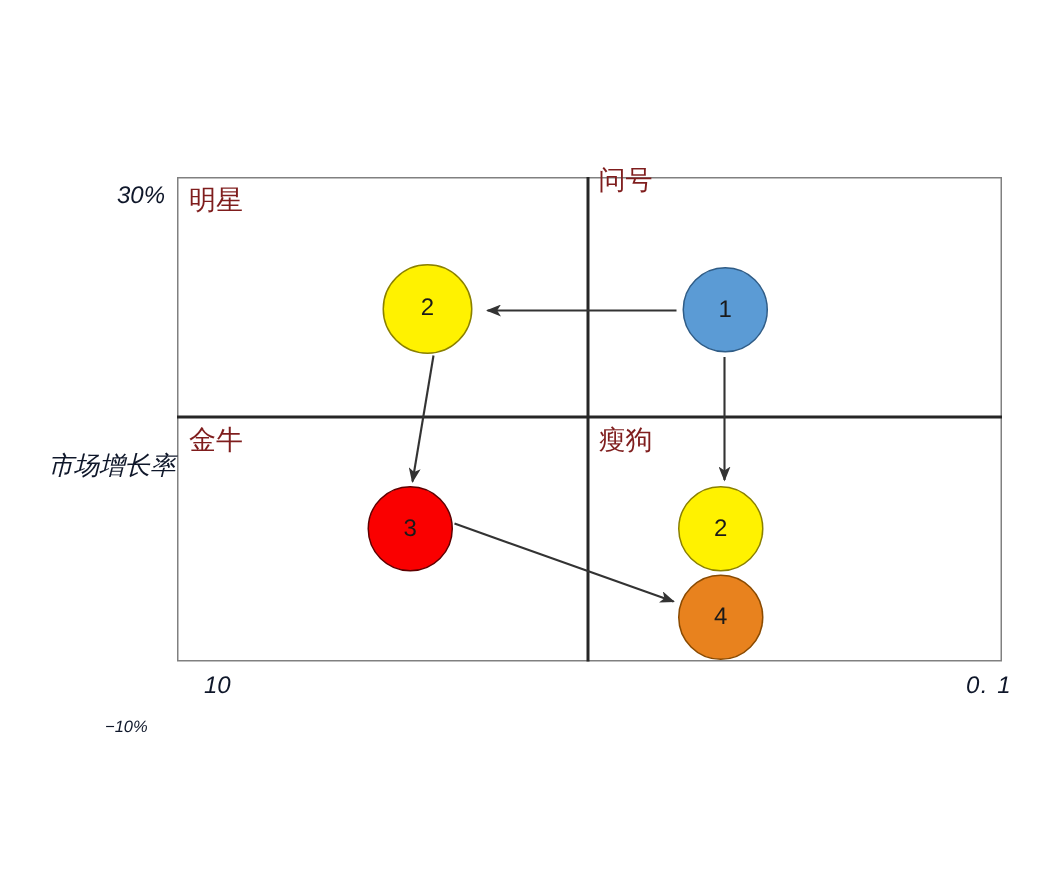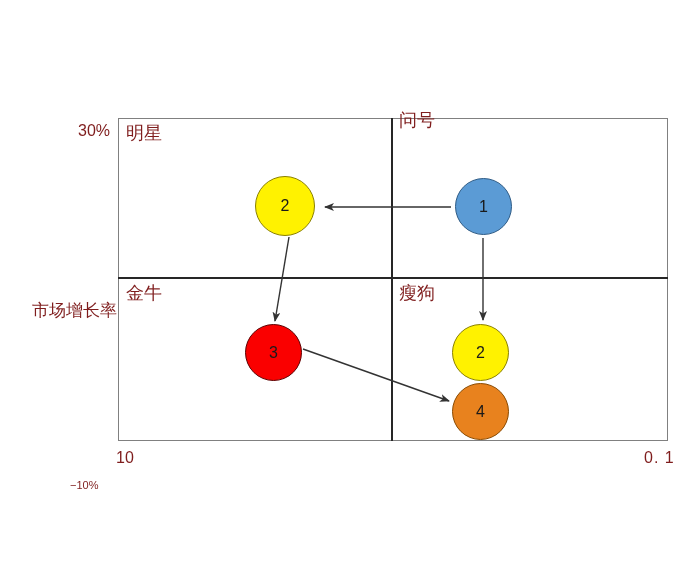--- a/index.html
+++ b/index.html
@@ -62,24 +62,25 @@
     line-height: 1;
   }
   #quad-star     { left: 126px; top: 124px; }
   #quad-question { left: 399px; top: 111px; }
   #quad-cow      { left: 126px; top: 284px; text-align: right; }
   #quad-dog      { left: 399px; top: 284px; }
 
   
   .axis-text {
     position: absolute;
-    color: #7f1d1d;
+    color: #0f172a;
     white-space: nowrap;
     line-height: 1;
     font-family: "Liberation Sans", "DejaVu Sans", sans-serif;
+    font-style: italic;
   }
   #y-axis-title {
     left: 32px;
     top: 302px;
     font-size: 17px;
   }
   #y-tick-top {
     left: 78px;
     top: 123px;
     font-size: 16px;
@@ -88,21 +89,21 @@
     left: 70px;
     top: 480px;
     font-size: 11px;
   }
   #x-axis-title {
     left: 327px;
     top: 452px;
     font-size: 17px;
   }
   #x-tick-left {
-    left: 116px;
+    left: 136px;
     top: 450px;
     font-size: 16px;
   }
   #x-tick-right {
     left: 618px;
     top: 450px;
     font-size: 16px;
     letter-spacing: 1px;
     margin-left: 26px;
   }

